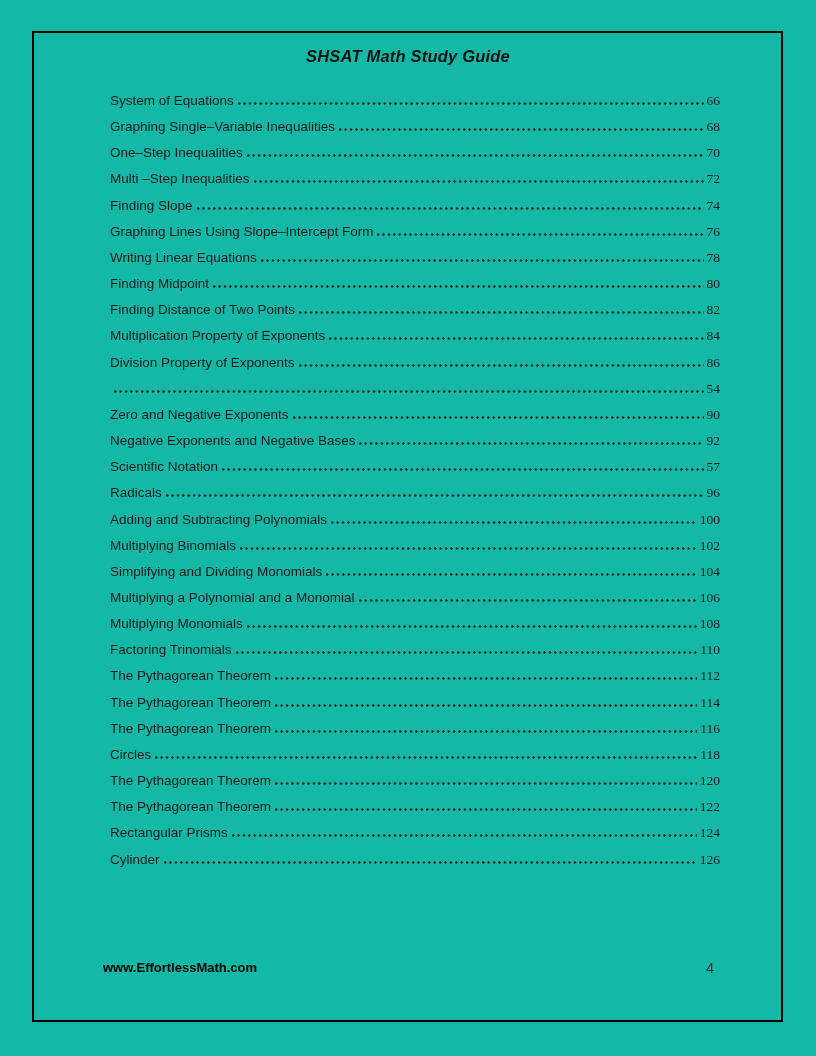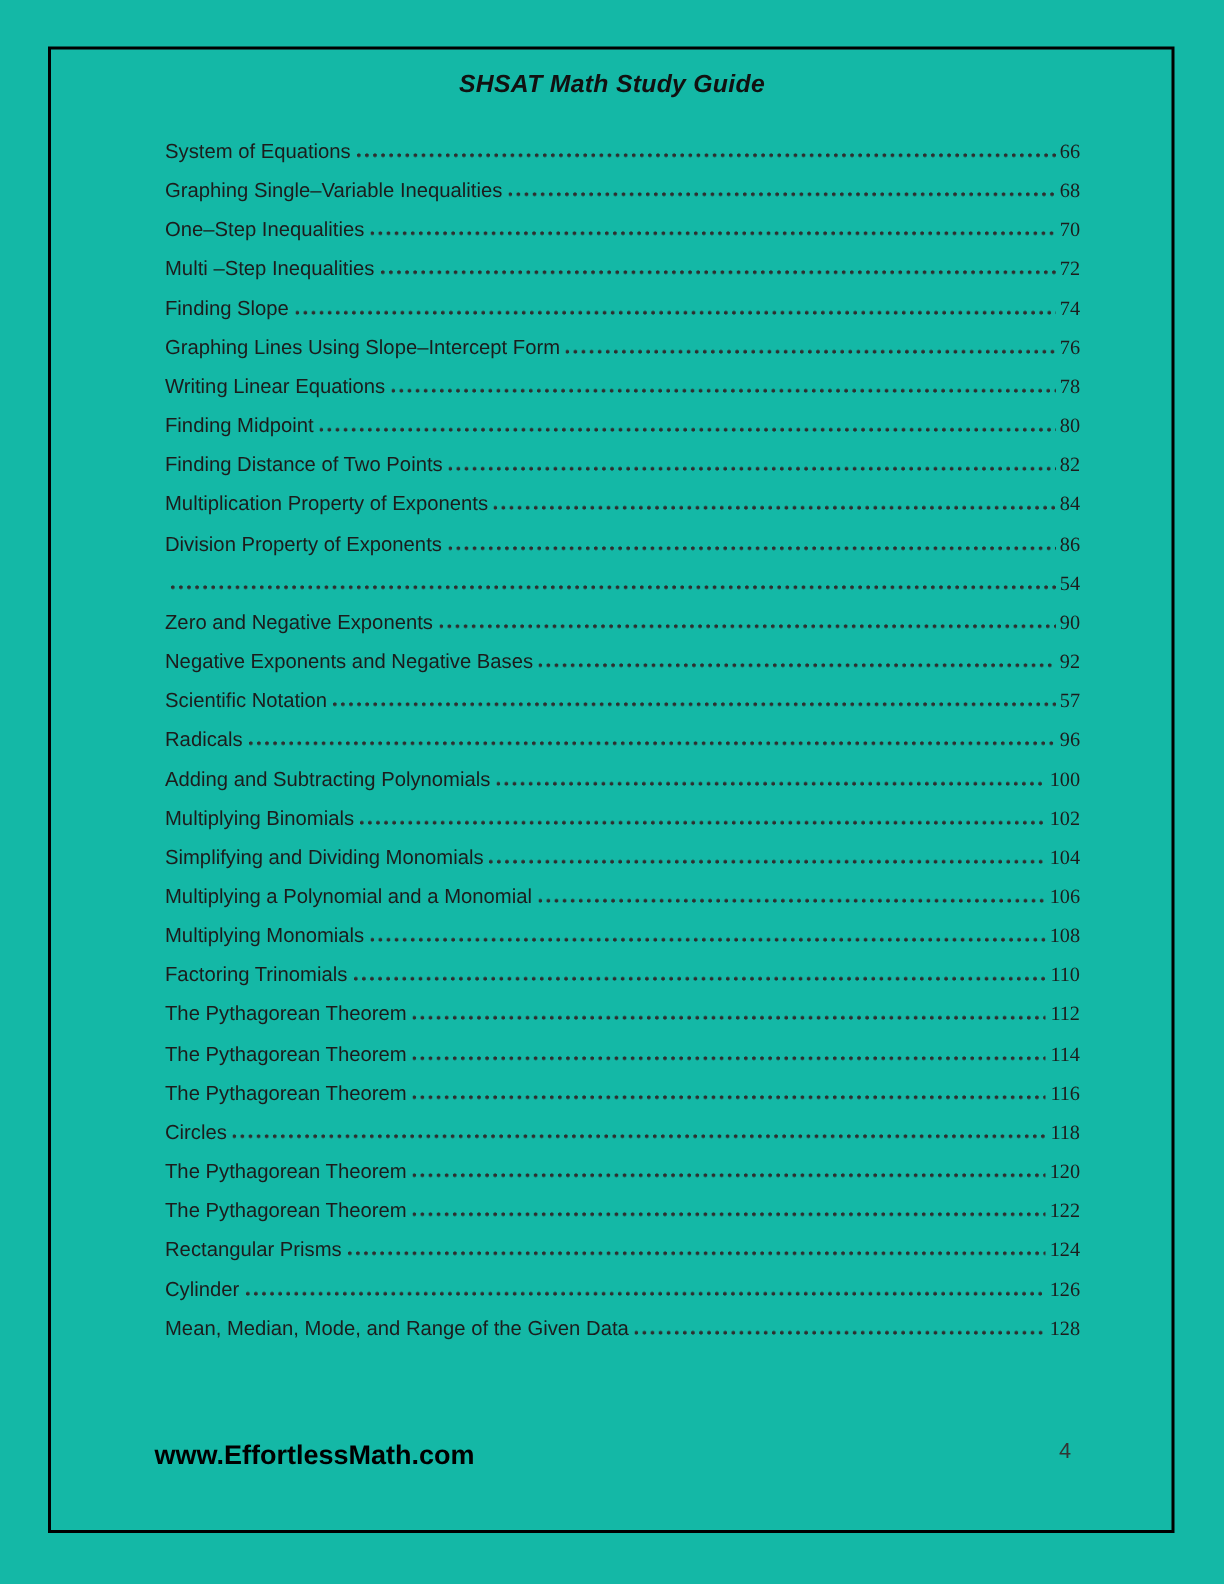--- a/index.html
+++ b/index.html
@@ -51,21 +51,21 @@
     margin-right: 3px;
     background-image: radial-gradient(circle at 1.2px 1.5px, #2e2e2e 1.05px, rgba(0,0,0,0) 1.45px);
     background-size: 5.4px 3px;
     background-repeat: repeat-x;
     background-position: left bottom;
   }
   .toc-page { white-space: nowrap; font-family: Liberation Serif, serif; }
   .footer-site {
     position: absolute;
     left: 103px; top: 960px;
-    font-size: 18px;
+    font-size: 13px;
     font-weight: bold;
     color: #000000;
   }
   .footer-page {
     position: absolute;
     right: 102px; top: 960px;
     font-size: 14.5px;
     color: #333333;
   }
 </style>
@@ -251,23 +251,18 @@
     <span class="toc-dots"></span>
     <span class="toc-page">124</span>
   </div>
 
   <div class="toc-row">
     <span class="toc-label">Cylinder</span>
     <span class="toc-dots"></span>
     <span class="toc-page">126</span>
   </div>
 
-  <div class="toc-row">
-    <span class="toc-label">Mean, Median, Mode, and Range of the Given Data</span>
-    <span class="toc-dots"></span>
-    <span class="toc-page">128</span>
-  </div>
 </div>
 
   <div class="footer-site">www.EffortlessMath.com</div>
 
   <div class="footer-page">4</div>
 </div>
 
 </body></html>

